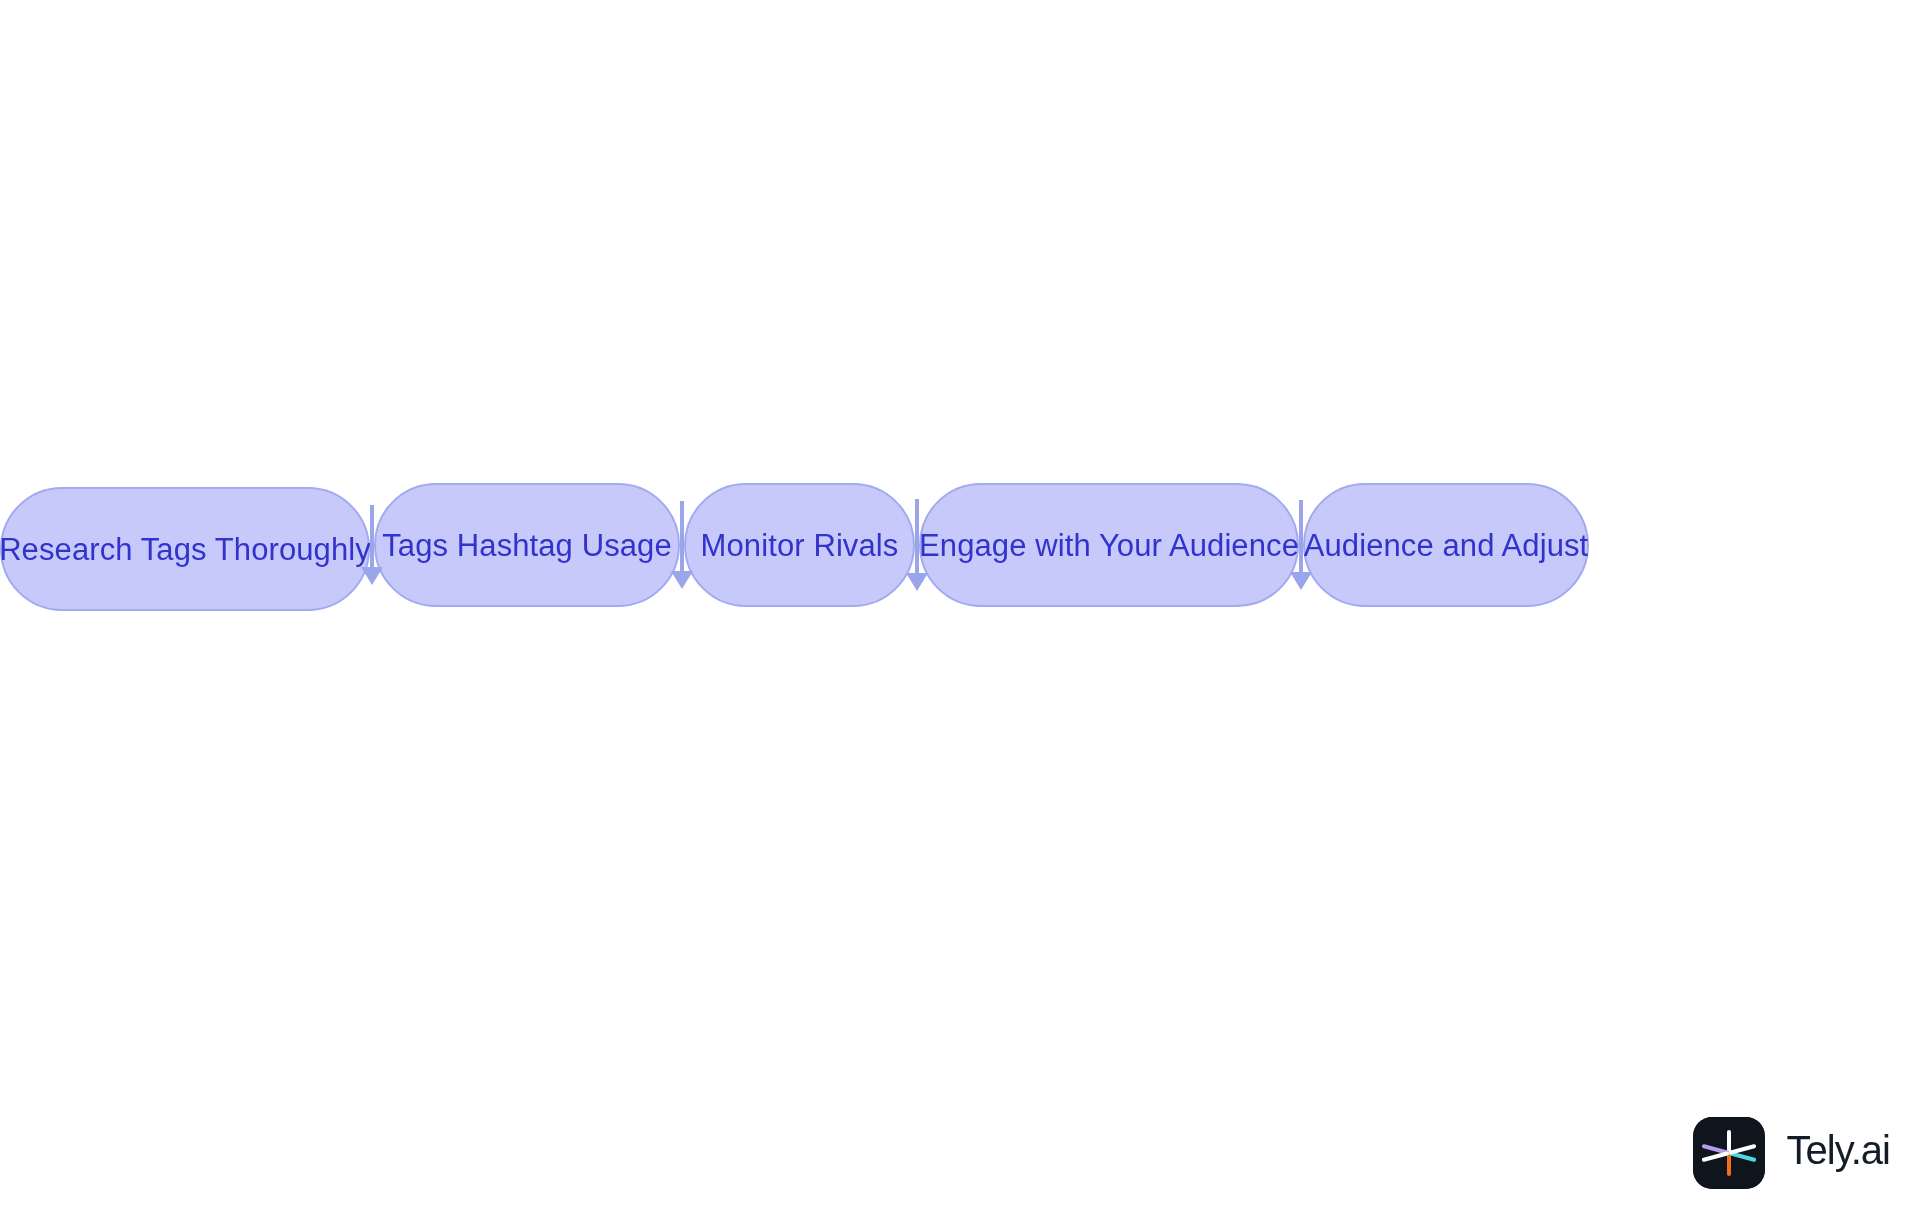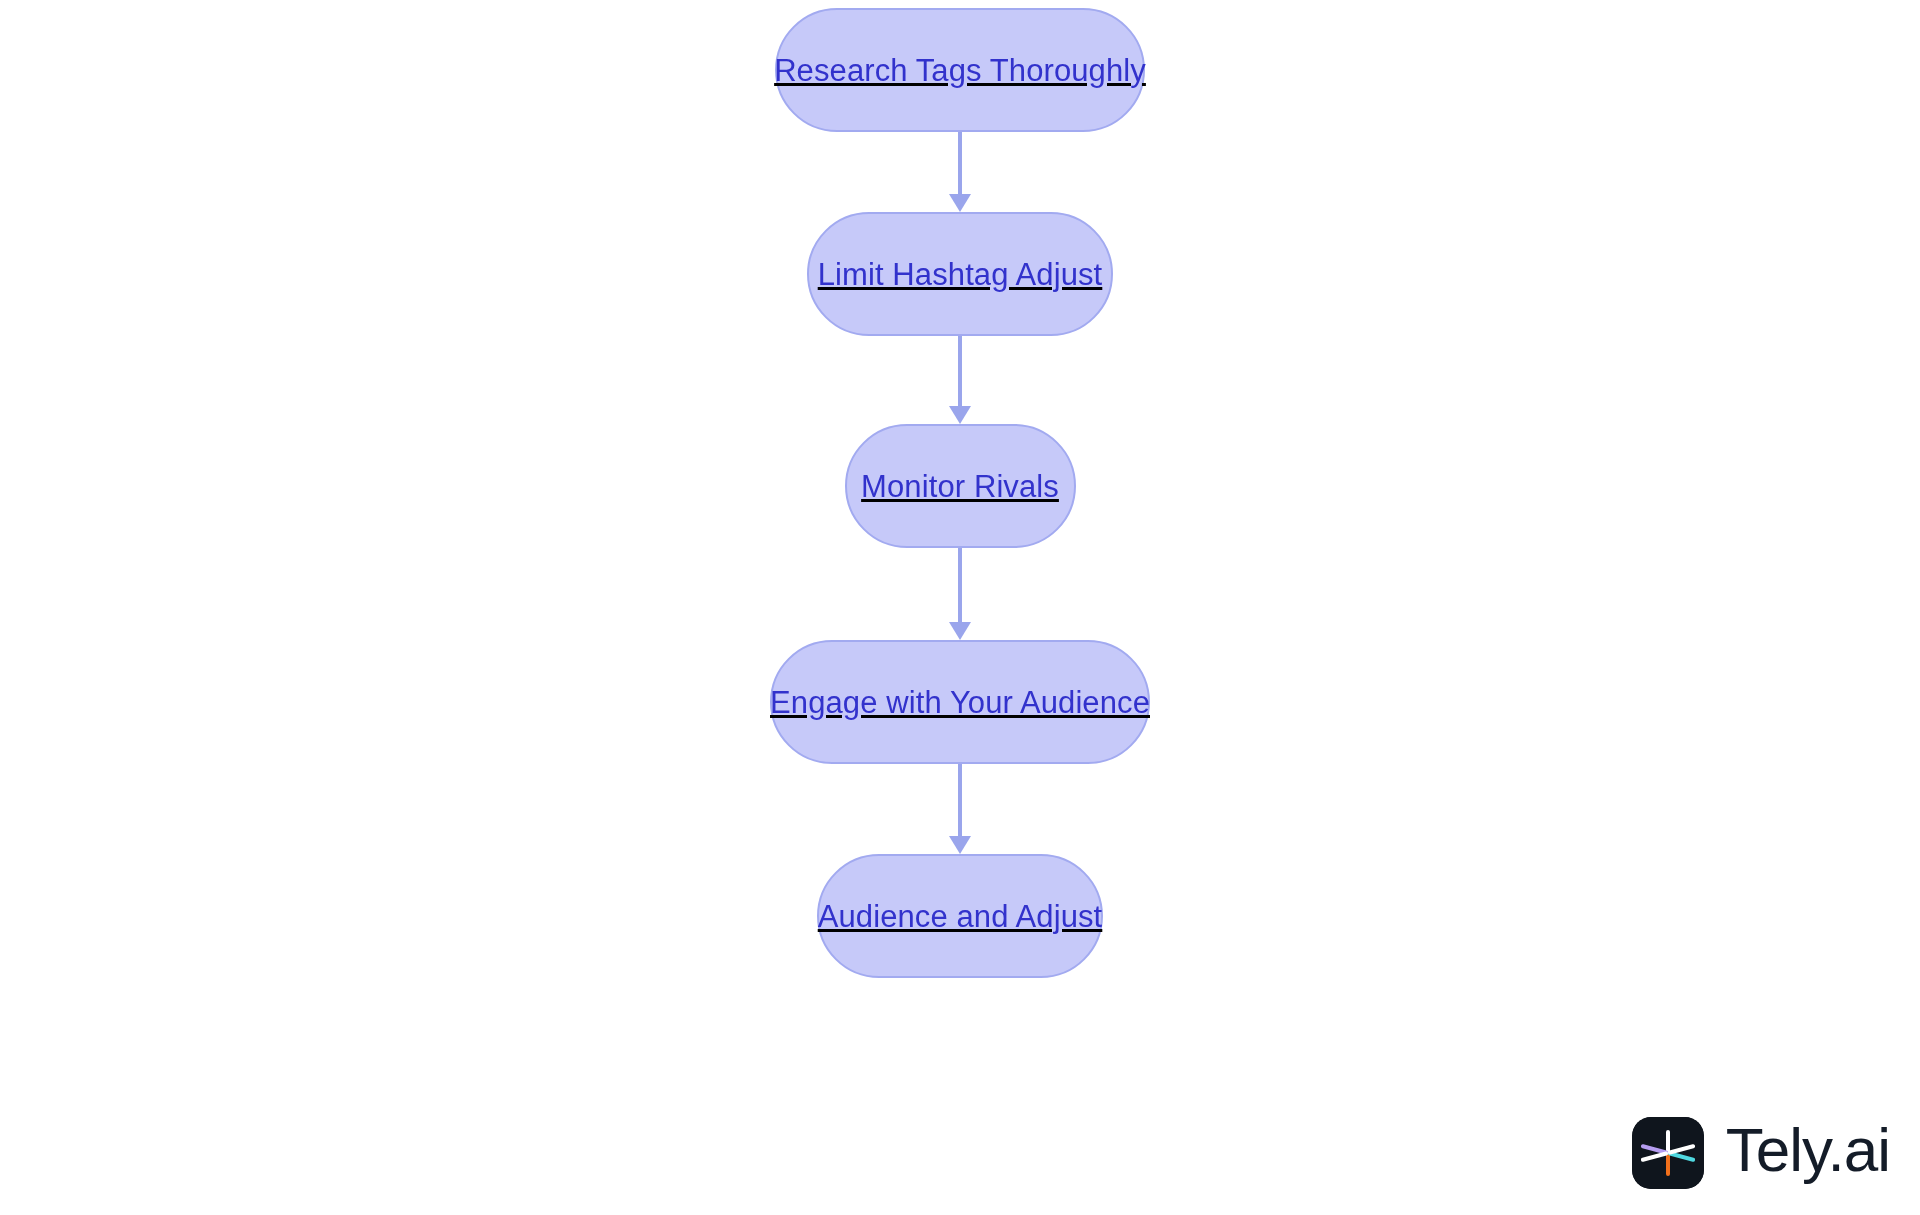--- a/index.html
+++ b/index.html
@@ -23,23 +23,22 @@
   }
 
   
   #flow {
     position: absolute;
     left: 0;
     top: 0;
     width: 1920px;
     height: 1090px;
     display: flex;
-    flex-direction: column;
+    flex-direction: row;
     align-items: center;
-    text-decoration: underline;
   }
 
   .node {
     box-sizing: border-box;
     background: #c6c9f9;
     border: 2px solid #a2aaf0;
     border-radius: 999px;
     color: #3232cc;
     font-size: 31px;
     font-weight: 400;
@@ -93,21 +92,21 @@
     gap: 22px;
   }
   .logo-mark {
     width: 72px;
     height: 72px;
     border-radius: 19px;
     background: #0f151d;
     display: block;
   }
   .logo-word {
-    font-size: 62px;
+    font-size: 40px;
     color: #141c28;
     letter-spacing: -1px;
     line-height: 1;
     font-weight: 400;
     display: block;
     padding-bottom: 6px;
   }
 </style>
 </head>
 <body>
@@ -119,21 +118,21 @@
     <div class="node" style="width:370px;margin-top:8px;">
       <span class="node-label">Research Tags Thoroughly</span>
     </div>
 
     <div class="connector" style="height:80px;">
       <span class="stem"></span>
       <span class="head"></span>
     </div>
 
     <div class="node" style="width:306px;">
-      <span class="node-label">Limit Hashtag Adjust</span>
+      <span class="node-label">Tags Hashtag Usage</span>
     </div>
 
     <div class="connector" style="height:88px;">
       <span class="stem"></span>
       <span class="head"></span>
     </div>
 
     <div class="node" style="width:231px;align-items:center;">
       <span class="node-label">Monitor Rivals</span>
     </div>

